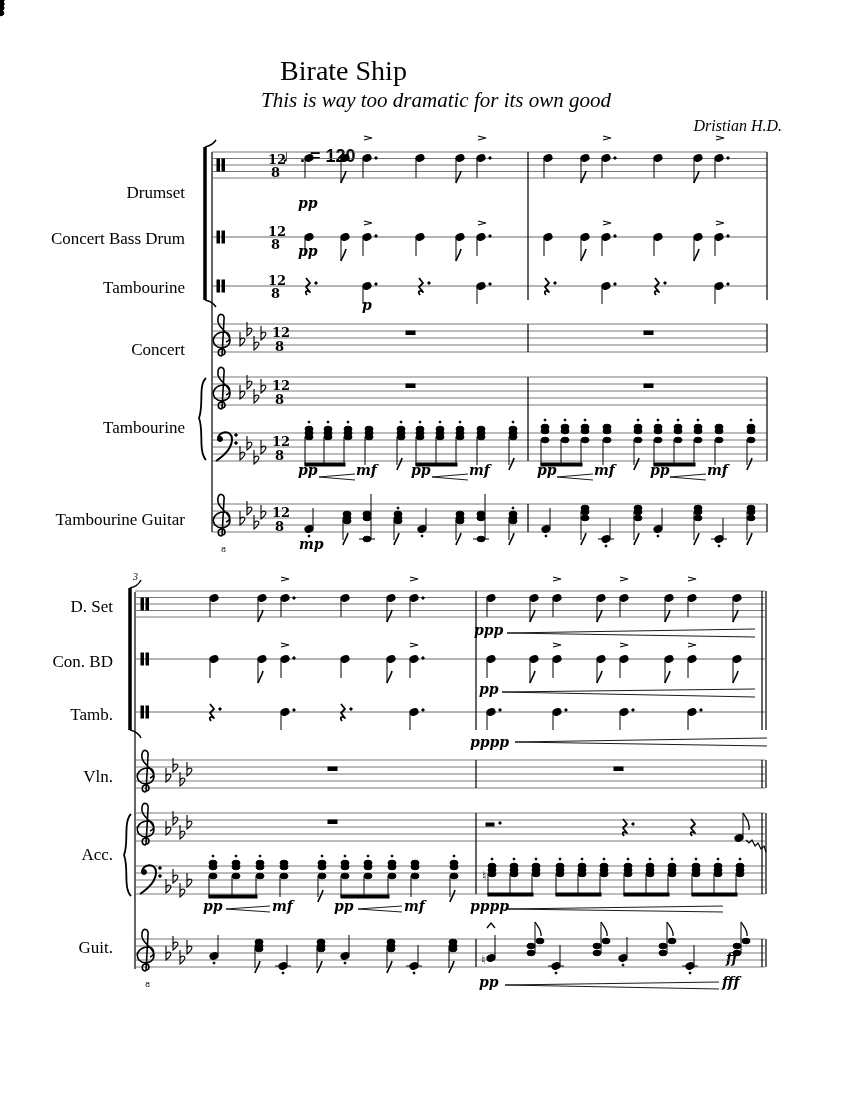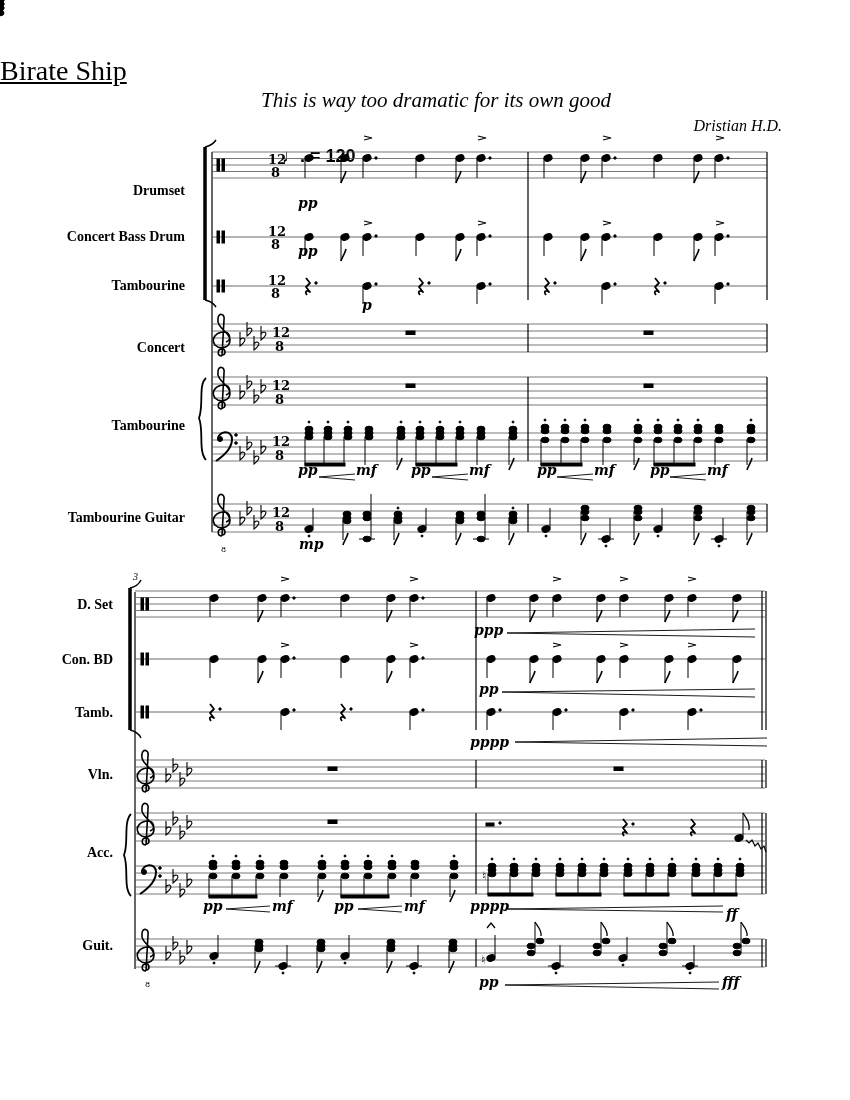--- a/index.html
+++ b/index.html
@@ -1,25 +1,25 @@
 <!DOCTYPE html>
 <html><head>
 <meta charset="utf-8">
 <style>
   html, body { margin: 0; padding: 0; background: #ffffff; }
   body { width: 850px; height: 1100px; position: relative; overflow: hidden;
          font-family: "DejaVu Serif", "Liberation Serif", serif; color: #000; }
   .abs { position: absolute; }
-  .title { left: 0; width: 687px; top: 55px; font-size: 28px;
-           font-family: "Liberation Serif", "DejaVu Serif", serif; text-decoration: underline; }
+  .title { left: 0; width: 687px; top: 55px; text-align: center; font-size: 28px;
+           font-family: "Liberation Serif", "DejaVu Serif", serif; }
   .subtitle { left: 0; width: 850px; top: 88px; text-align: center; font-size: 21px; font-style: italic;
               font-family: "Liberation Serif", "DejaVu Serif", serif; padding-left: 11px; }
   .composer { right: 68px; top: 117px; font-size: 16px; font-style: italic;
               font-family: "Liberation Serif", "DejaVu Serif", serif; }
-  .inst { font-size: 14px; text-align: right; width: 180px; font-family: "Liberation Serif", "DejaVu Serif", serif; font-weight: bold; }
+  .inst { font-size: 17px; text-align: right; width: 180px; font-family: "Liberation Serif", "DejaVu Serif", serif; }
   .tempo { font-size: 18px; font-weight: bold; font-family: Liberation Sans, sans-serif; }
   .mnum { font-size: 10px; font-style: italic; font-family: "Liberation Serif", serif; }
   .dyn { font-size: 14px; font-style: italic; font-weight: bold; font-family: "DejaVu Serif", serif; }
   svg { position: absolute; left: 0; top: 0; }
 </style>
 </head>
 <body>
 
 <div class="abs title">Birate Ship</div>
 <div class="abs subtitle">This is way too dramatic for its own good</div>
@@ -60,21 +60,21 @@
 <div class="abs dyn" style="left:299px; top:536px;text-align:center;">mp</div>
 
 <div class="abs dyn" style="left:203px; top:898px;">pp</div>
 <div class="abs dyn" style="left:272px; top:898px;">mf</div>
 <div class="abs dyn" style="left:334px; top:898px;">pp</div>
 <div class="abs dyn" style="left:404px; top:898px;">mf</div>
 <div class="abs dyn" style="left:474px; top:622px;">ppp</div>
 <div class="abs dyn" style="left:479px; top:681px;">pp</div>
 <div class="abs dyn" style="left:470px; top:734px;">pppp</div>
 <div class="abs dyn" style="left:470px; top:898px;">pppp</div>
-<div class="abs dyn" style="left:726px; top:906px;">ff</div>
+<div class="abs dyn" style="left:726px; top:950px;">ff</div>
 <div class="abs dyn" style="left:479px; top:974px;">pp</div>
 <div class="abs dyn" style="left:722px; top:974px;">fff</div>
 
 <svg width="850" height="1100" viewBox="0 0 850 1100">
   <defs>
 
     <ellipse id="nh" cx="0" cy="0" rx="4.2" ry="3.1" transform="rotate(-20)"></ellipse>
 
     <path id="acc" d="M-4,-2 L4,0 L-4,2" fill="none" stroke="#000" stroke-width="1.1"></path>
 

